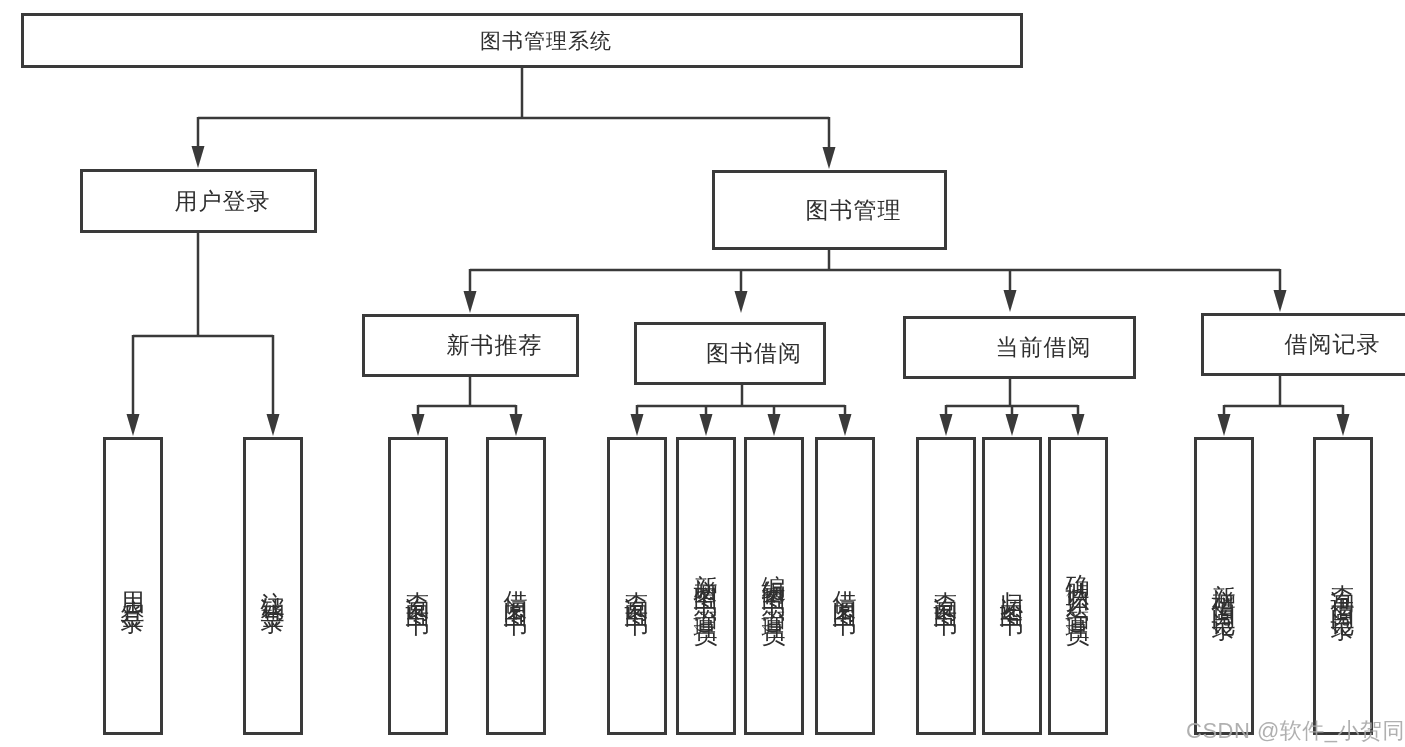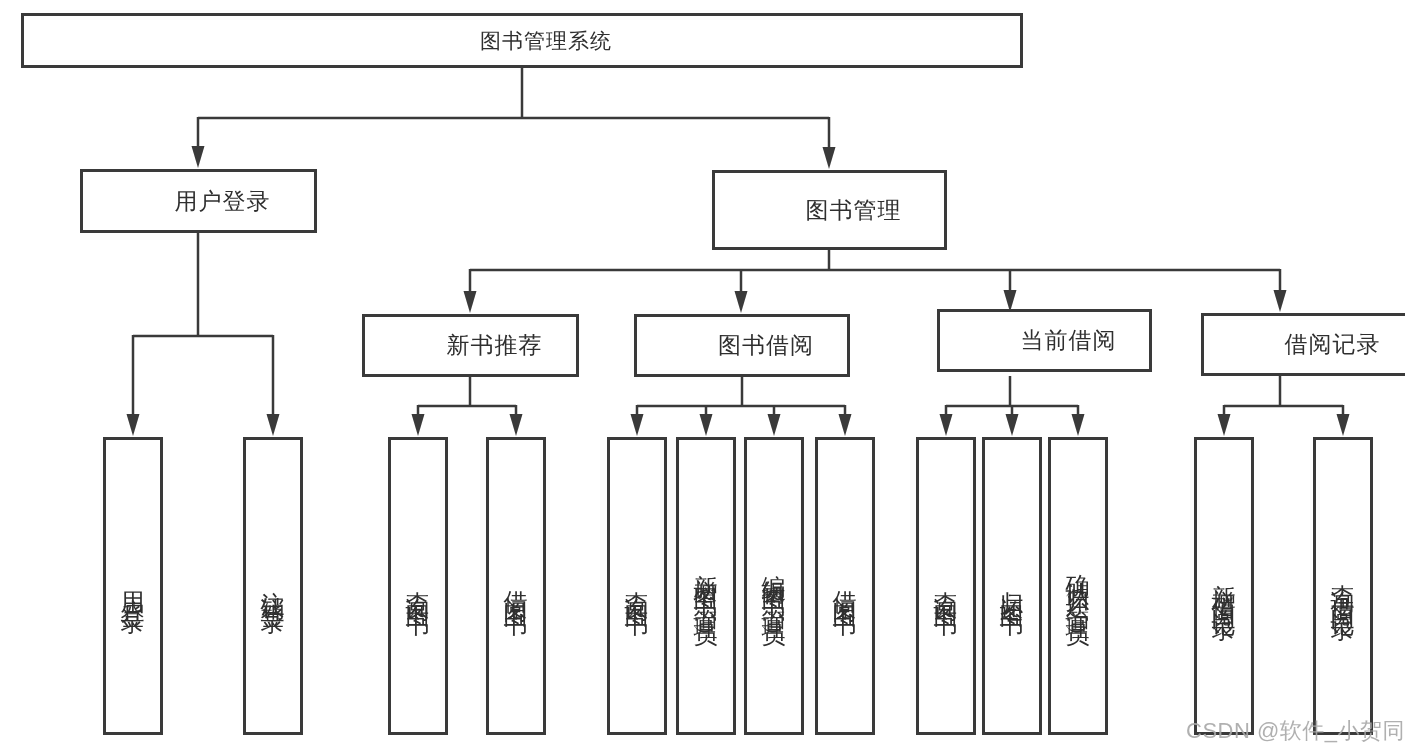--- a/index.html
+++ b/index.html
@@ -147,24 +147,24 @@
   <div class="node" style="left:80px; top:169px; width:237px; height:64px;">
     <span>用户登录</span>
   </div>
   <div class="node" style="left:712px; top:170px; width:235px; height:80px;">
     <span>图书管理</span>
   </div>
 
   <div class="node" style="left:362px; top:314px; width:217px; height:63px;justify-content:center;">
     <span>新书推荐</span>
   </div>
-  <div class="node" style="left:634px; top:314px; width:216px; height:63px;">
+  <div class="node" style="left:634px; top:322px; width:192px; height:63px;">
     <span>图书借阅</span>
   </div>
-  <div class="node" style="left:903px; top:309px; width:215px; height:63px;margin-left:34px;">
+  <div class="node" style="left:903px; top:316px; width:233px; height:63px;">
     <span>当前借阅</span>
   </div>
   <div class="node" style="left:1173px; top:313px; width:215px; height:63px;margin-left:28px;">
     <span>借阅记录</span>
   </div>
 
   <div class="leaf" style="left:103px;">
     <span>用户登录</span>
   </div>
   <div class="leaf" style="left:243px;">

